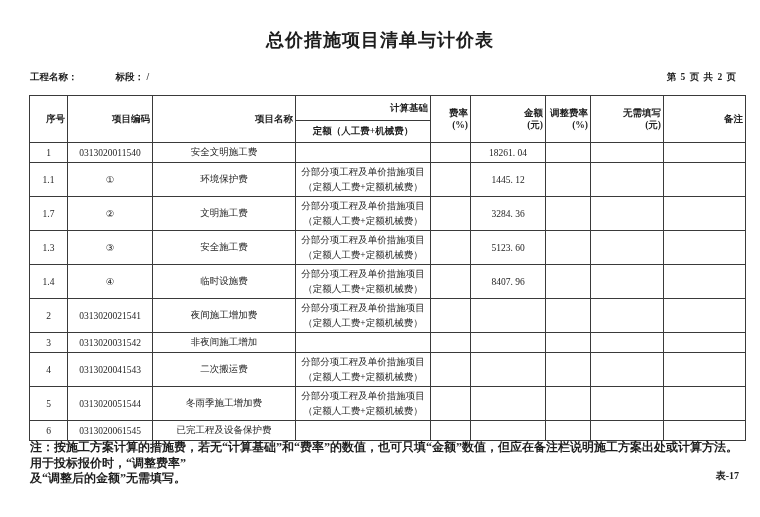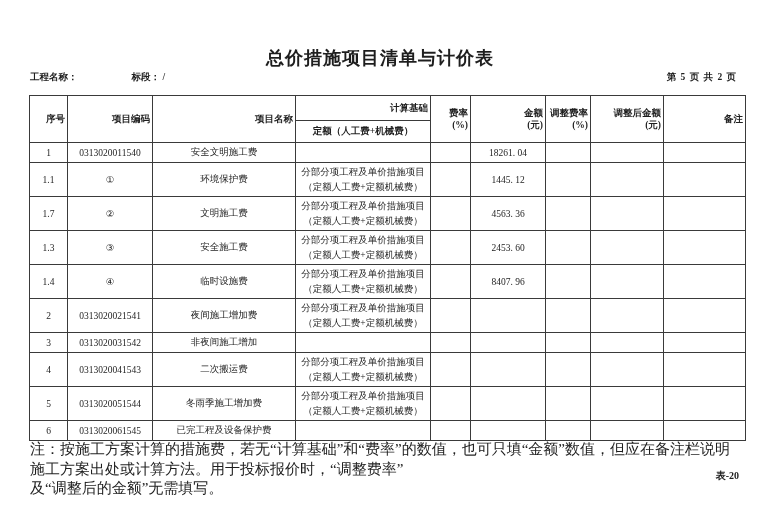--- a/index.html
+++ b/index.html
@@ -9,29 +9,28 @@
     font-family:"Liberation Serif", serif;
     color:#1e1e1e;
     position:relative;
     overflow:hidden;
   }
   .doc-title {
     position:absolute; top:28px; left:0; right:0;
     text-align:center;
     font-size:18px; font-weight:bold;
     letter-spacing:1px;
-    margin-top:18px;
   }
   .meta-line {
     position:absolute; top:71px; left:30px; right:23px;
     display:flex; align-items:flex-end;
     font-size:9.5px; font-weight:bold;
     white-space:nowrap;
   }
-  .meta-section { margin-left:54px; }
+  .meta-section { margin-left:38px; }
   .meta-page { margin-left:auto; letter-spacing:1px; }
 
   table.price-table {
     position:absolute; top:95px; left:29px;
     width:716px;
     border-collapse:collapse;
     table-layout:fixed;
   }
   .price-table th, .price-table td {
     border:1px solid #3a3a3a;
@@ -46,21 +45,21 @@
   .h-top th { height:24px;text-align:right; }
   .h-bot th { height:21px; }
   .row-short td { height:19px; }
   .row-tall td { height:33px; }
   .cell-name { text-align:left; padding-left:4px; }
   .cell-basis { line-height:1.55; padding:0 6px; }
   .cell-amount { text-align:right; padding-right:2px; }
 
   .footer-note {
     position:absolute; top:440px; left:30px; right:20px;
-    font-size:15px; font-weight:normal;
+    font-size:12px; font-weight:bold;
     line-height:1.3;
     white-space:pre-line;
   }
   .table-code {
     position:absolute; top:469px; right:21px;
     font-size:10px; font-weight:bold;
   }
 </style>
 </head>
 <body>
@@ -93,21 +92,21 @@
       <th rowspan="2">序号</th>
       <th rowspan="2">项目编码</th>
       <th rowspan="2">项目名称</th>
       <th>计算基础</th>
       <th rowspan="2" class="multiline">费率
 (%)</th>
       <th rowspan="2" class="multiline">金额
 (元)</th>
       <th rowspan="2" class="multiline">调整费率
 (%)</th>
-      <th rowspan="2" class="multiline">调整后金额
+      <th rowspan="2" class="multiline">无需填写
 (元)</th>
       <th rowspan="2">备注</th>
     </tr>
     <tr class="h-bot">
       <th>定额（人工费+机械费）</th>
     </tr>
   </thead>
   <tbody>
     <tr class="row-short">
       <td>1</td>
@@ -130,32 +129,32 @@
       <td></td>
       <td></td>
       <td></td>
     </tr>
     <tr class="row-tall">
       <td>1.7</td>
       <td>②</td>
       <td class="cell-name">文明施工费</td>
       <td class="cell-basis">分部分项工程及单价措施项目（定额人工费+定额机械费）</td>
       <td></td>
-      <td class="cell-amount">4563. 36</td>
+      <td class="cell-amount">3284. 36</td>
       <td></td>
       <td></td>
       <td></td>
     </tr>
     <tr class="row-tall">
       <td>1.3</td>
       <td>③</td>
       <td class="cell-name">安全施工费</td>
       <td class="cell-basis">分部分项工程及单价措施项目（定额人工费+定额机械费）</td>
       <td></td>
-      <td class="cell-amount">2453. 60</td>
+      <td class="cell-amount">5123. 60</td>
       <td></td>
       <td></td>
       <td></td>
     </tr>
     <tr class="row-tall">
       <td>1.4</td>
       <td>④</td>
       <td class="cell-name">临时设施费</td>
       <td class="cell-basis">分部分项工程及单价措施项目（定额人工费+定额机械费）</td>
       <td></td>
@@ -217,13 +216,13 @@
       <td class="cell-amount"></td>
       <td></td>
       <td></td>
       <td></td>
     </tr>
   </tbody>
 </table>
 
 <div class="footer-note">注：按施工方案计算的措施费，若无“计算基础”和“费率”的数值，也可只填“金额”数值，但应在备注栏说明施工方案出处或计算方法。用于投标报价时，“调整费率”
 及“调整后的金额”无需填写。</div>
-<div class="table-code">表-20</div>
+<div class="table-code">表-17</div>
 
 </body></html>

